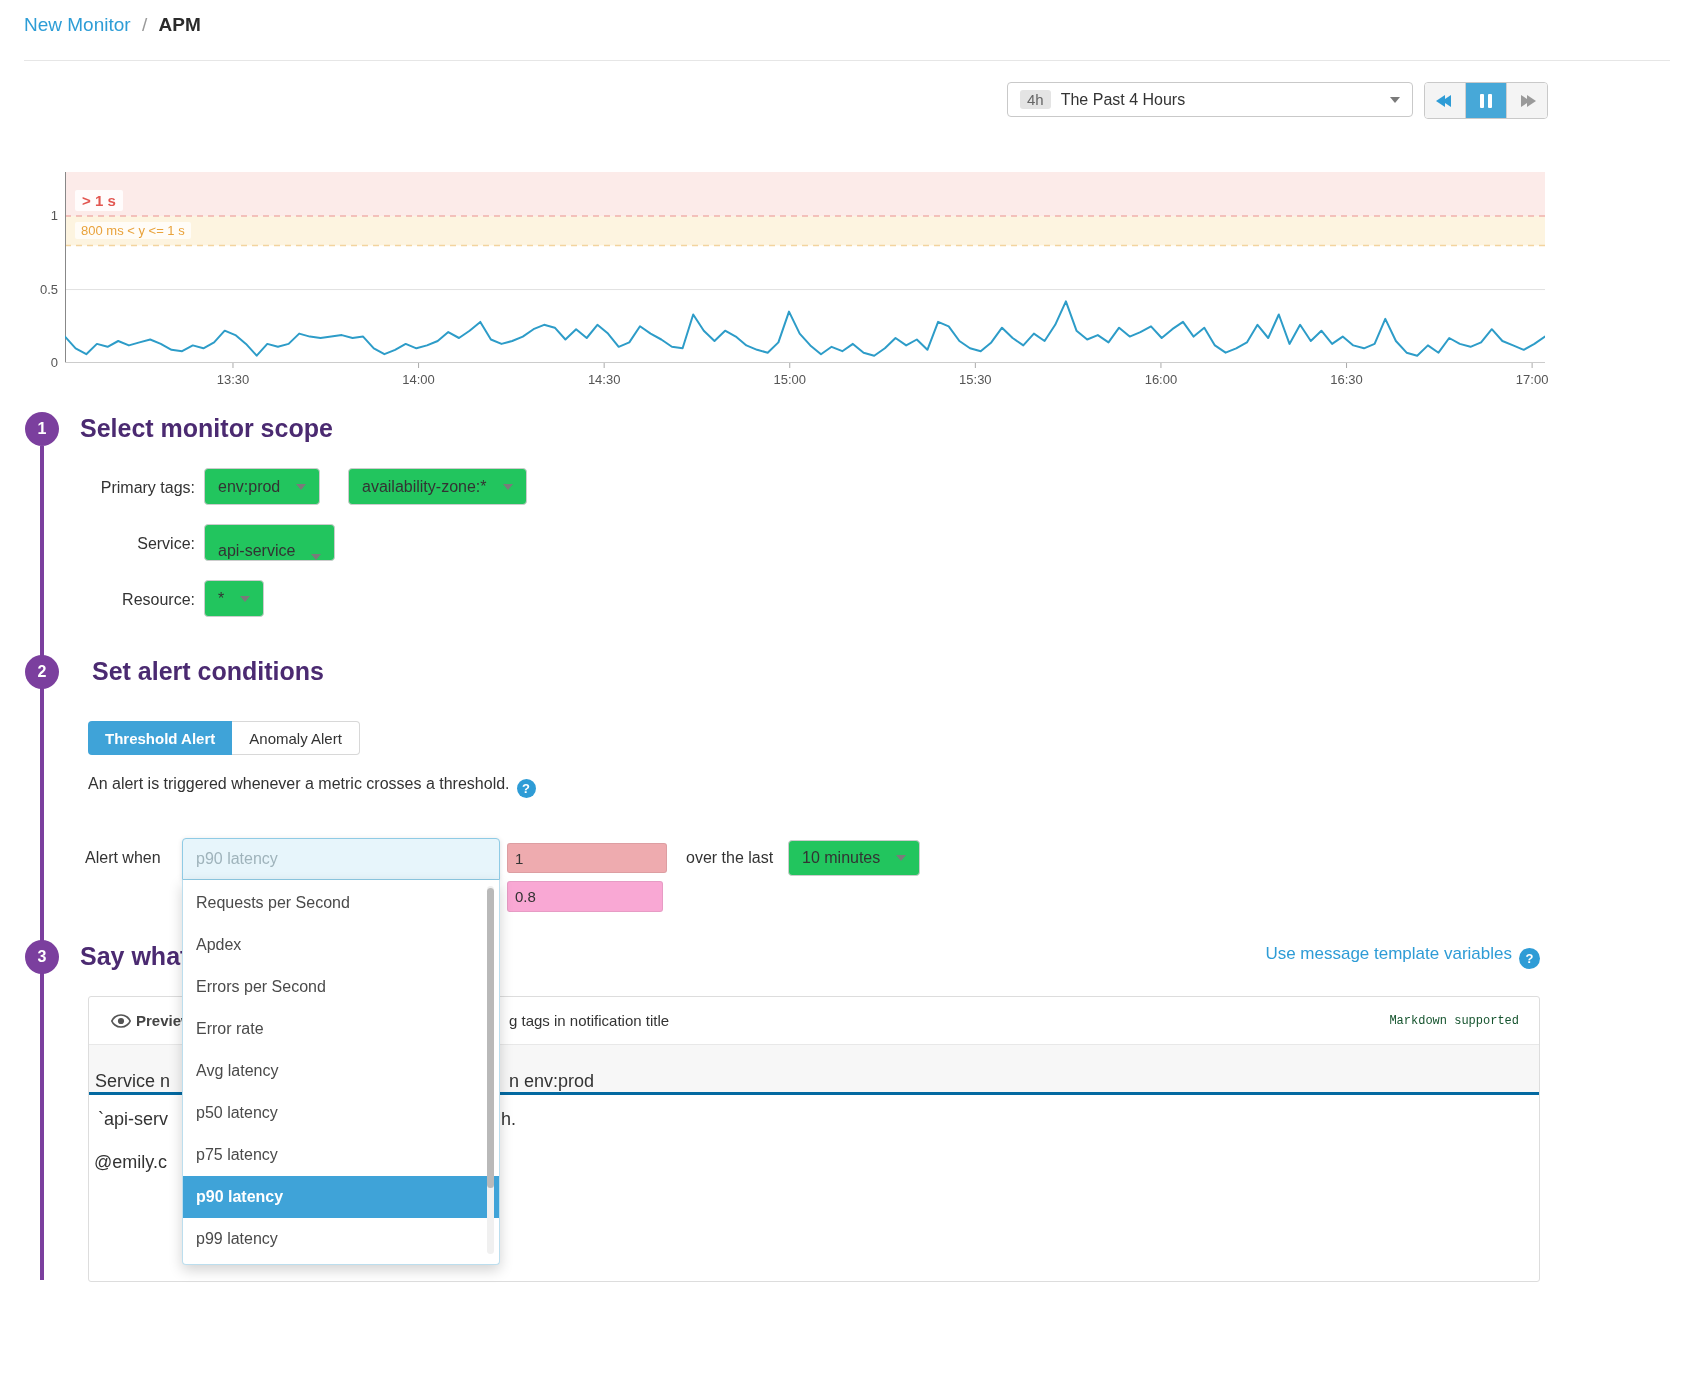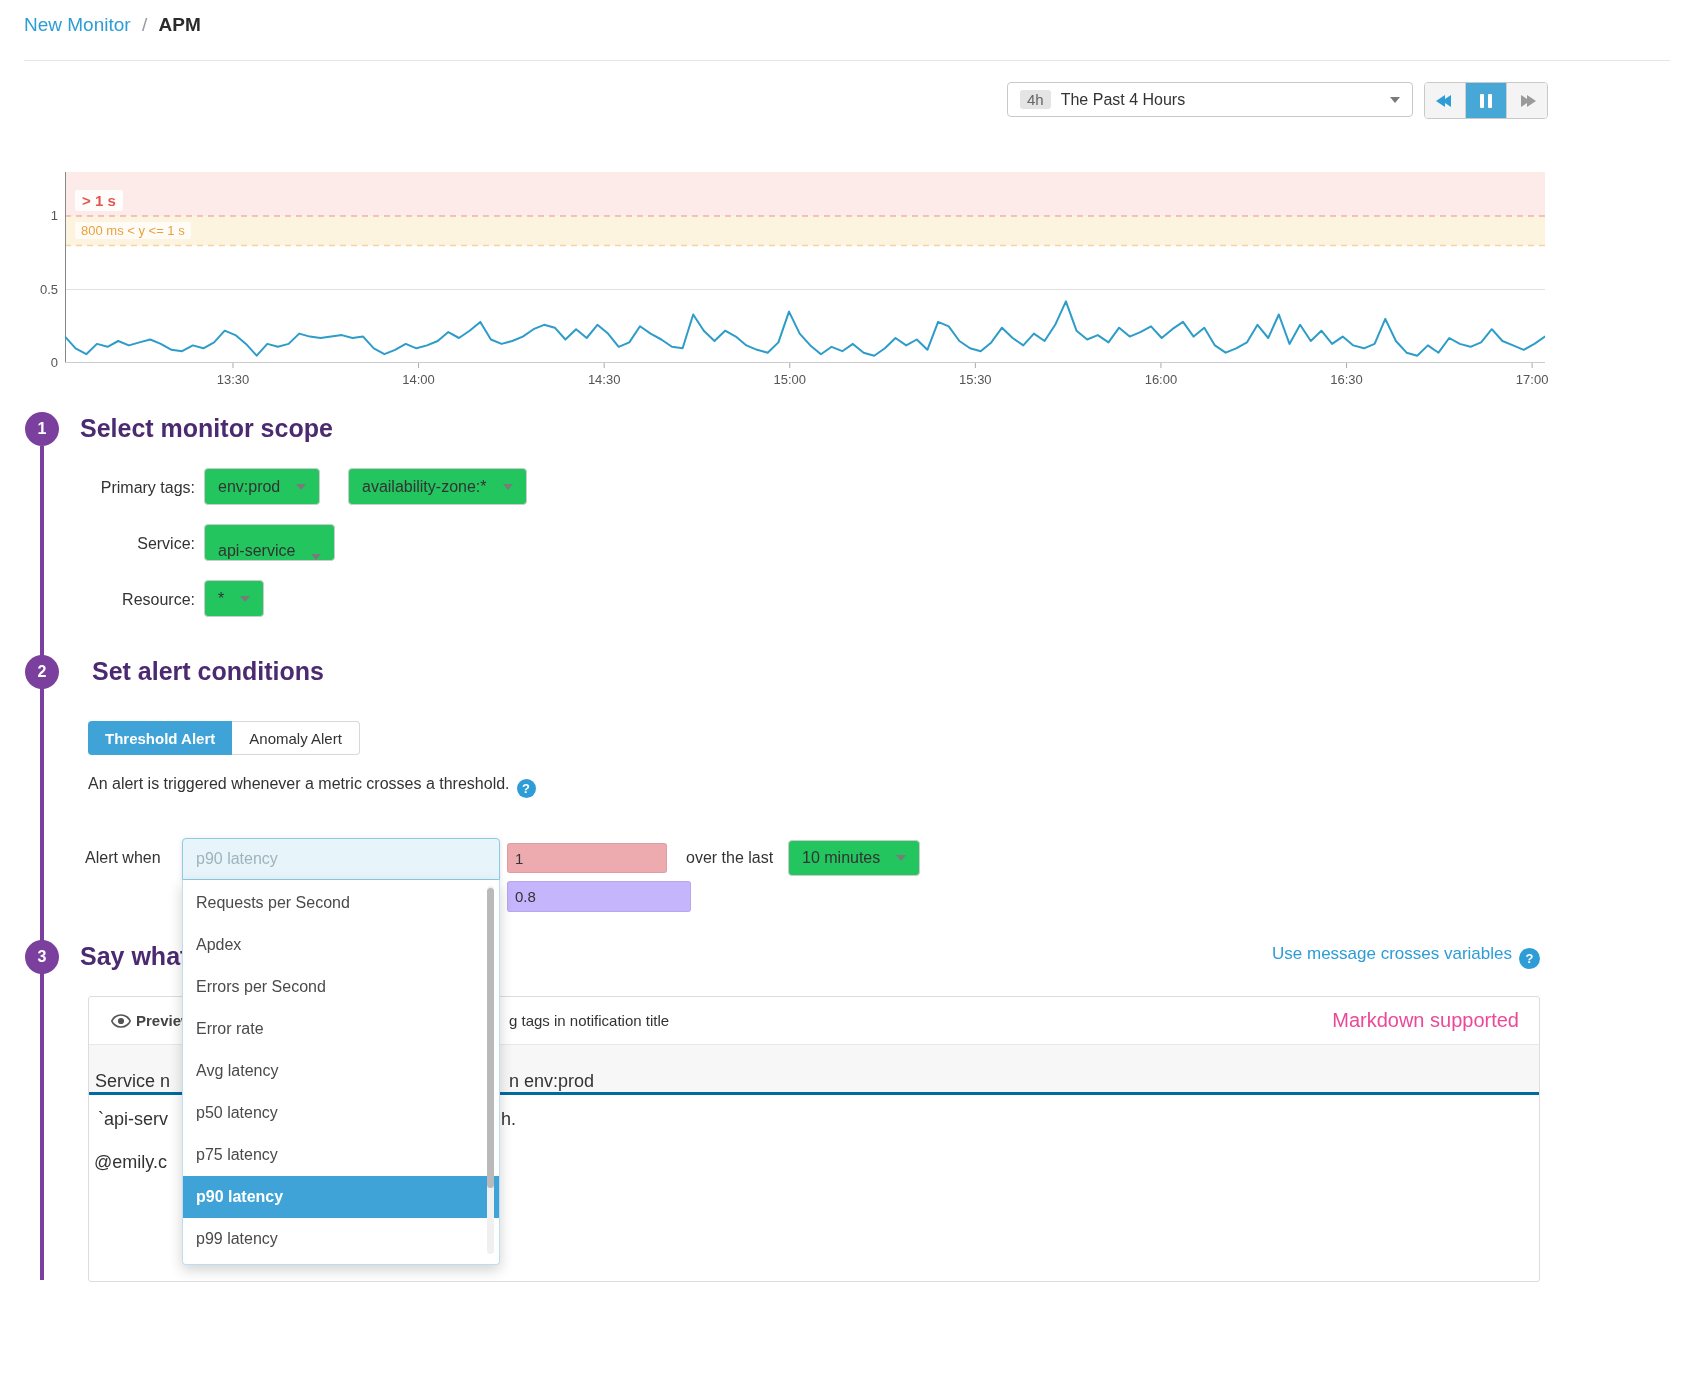--- a/index.html
+++ b/index.html
@@ -52,42 +52,42 @@
   .tab{display:flex;align-items:center;padding:0 17px;cursor:pointer;}
   .tab-active{background:#3fa3d8;color:#fff;font-weight:bold;border-radius:4px 0 0 4px;}
   .tab-inactive{background:#fff;color:#333;border:1px solid #d8d8d8;border-left:none;border-radius:0 4px 4px 0;}
   .alert-desc{position:absolute;left:88px;top:775px;font-size:16px;color:#333;}
   .qmark{display:inline-block;width:19px;height:19px;border-radius:50%;background:#2e9cd6;color:#fff;font-weight:bold;
       text-align:center;line-height:19px;font-size:13px;margin-left:7px;vertical-align:-4px;cursor:pointer;}
   .row-label{position:absolute;font-size:16px;color:#333;white-space:nowrap;}
   .thr-input{position:absolute;box-sizing:border-box;border:1px solid rgba(0,0,0,0.07);border-radius:3px;
       font-size:15px;color:#333;padding:0 7px;font-family:inherit;}
   .thr-red{left:507px;top:843px;width:160px;height:30px;background:#eeabaf;}
-  .thr-yellow{left:507px;top:881px;width:184px;height:31px;background:#c4b5fd;}
+  .thr-yellow{left:507px;top:881px;width:156px;height:31px;background:#f9a8d4;}
 
   
   .combo{position:absolute;left:182px;top:838px;width:318px;height:42px;background:#e7f5fb;border:1px solid #8fcbe5;
       border-radius:4px 4px 0 0;display:flex;align-items:center;padding:0 13px;box-sizing:border-box;z-index:30;
       box-shadow:0 1px 5px rgba(0,0,0,0.12);}
   .combo-ph{font-size:16px;color:#9fb3bb;}
   .dd-list{position:absolute;left:182px;top:880px;width:318px;background:#fff;border:1px solid #bcdeee;border-top:none;
       border-radius:0 0 4px 4px;z-index:30;box-shadow:0 5px 14px rgba(0,0,0,0.18);padding:2px 0 4px 0;box-sizing:border-box;}
   .dd-item{display:flex;align-items:center;height:42px;padding-left:13px;font-size:16px;color:#4a4a4a;cursor:pointer;}
   .dd-item.selected{background:#3fa3d8;color:#fff;font-weight:bold;}
   .dd-track{position:absolute;right:5px;top:6px;width:7px;height:368px;background:#f0f0f0;border-radius:4px;}
   .dd-thumb{position:absolute;right:5px;top:8px;width:7px;height:300px;background:#b9b9b9;border-radius:4px;cursor:pointer;}
 
   
   .tpl-link{position:absolute;right:154px;top:944px;font-size:17px;color:#2e9cd6;cursor:pointer;white-space:nowrap;}
   .msgbox{position:absolute;left:88px;top:996px;width:1452px;height:286px;border:1px solid #ddd;border-radius:3px;
       box-sizing:border-box;background:#fff;z-index:1;}
   .msg-header{position:relative;height:47px;display:flex;align-items:center;border-bottom:1px solid #e8e8e8;}
   .preview-btn{display:flex;align-items:center;gap:5px;margin-left:22px;font-size:15px;font-weight:bold;color:#444;cursor:pointer;}
   .hdr-frag{position:absolute;left:420px;font-size:15px;color:#333;}
-  .md-link{margin-left:auto;padding-right:20px;font-size:20px;color:#ec4899;cursor:pointer;}
+  .md-link{margin-left:auto;padding-right:20px;font-size:12px;color:#14532d;cursor:pointer;font-family:Liberation Mono, monospace;}
   .msg-subject{position:relative;height:47px;background:#f7f7f7;border-bottom:3px solid #0369a1;display:flex;align-items:flex-end;
       font-size:18px;color:#333;}
   .subj-left{margin-left:6px;}
   .subj-frag{position:absolute;left:420px;}
   .msg-body{position:relative;font-size:18px;color:#333;}
   .body-line{position:relative;margin:14px 0 0 0;height:24px;}
   .bl-left{position:absolute;left:9px;}
   .bl-left2{position:absolute;left:5px;}
   .bl-frag{position:absolute;left:397px;}
 
@@ -201,21 +201,21 @@
   <input class="thr-input thr-red" value="1" style="">
   <input class="thr-input thr-yellow" value="0.8" style="">
   <div class="row-label" style="left:686px;top:849px;">over the last</div>
   <div class="select-box" style="left:788px;top:840px;height:36px;">
     <span>10 minutes</span>
     <span class="caret"></span>
   </div>
 
   <div class="step-title" style="top:942px;">Say what's happening</div>
   <div class="tpl-link">
-    <span>Use message crosses variables</span><span class="qmark" style="width:21px;height:21px;line-height:21px;">?</span>
+    <span>Use message template variables</span><span class="qmark" style="width:21px;height:21px;line-height:21px;">?</span>
   </div>
 
   <div class="msgbox">
     <div class="msg-header">
       <div class="preview-btn">
         <span class="eye-icon">
           <svg width="20" height="14" viewBox="0 0 20 14">
               <path d="M10 1 C5.2 1 1.8 4.4 0.8 7 C1.8 9.6 5.2 13 10 13 C14.8 13 18.2 9.6 19.2 7 C18.2 4.4 14.8 1 10 1 Z" fill="none" stroke="#555" stroke-width="1.7"></path>
               <circle cx="10" cy="7" r="3.1" fill="#555"></circle>
             </svg>

